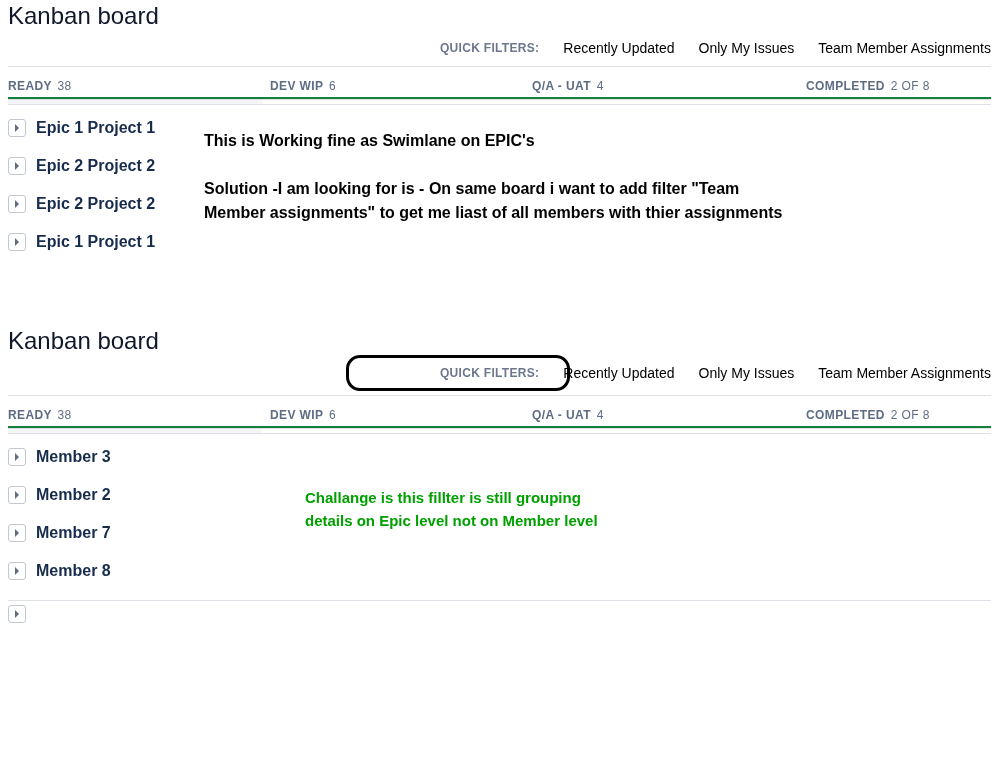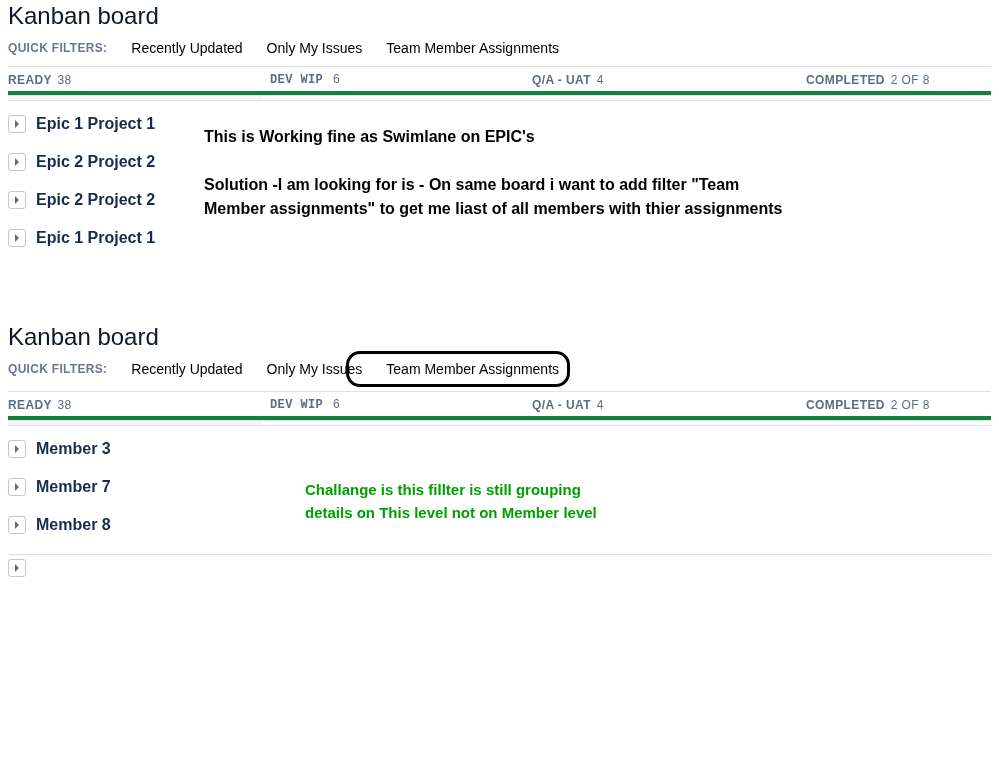--- a/index.html
+++ b/index.html
@@ -20,47 +20,48 @@
     color: #0f172a;
     margin: 2px 0 10px 0;
   }
   .filters-row {
     display: flex;
     align-items: center;
     gap: 24px;
     font-size: 14px;
     margin-bottom: 10px;
     position: relative;
+    justify-content: flex-end;
   }
   .filters-label {
     color: #6b778c;
     font-size: 12px;
     font-weight: 600;
     letter-spacing: 0.3px;
   }
   .filter-link {
     color: #000000;
     cursor: pointer;
     font-size: 14px;
   }
   .columns-row {
     display: flex;
     border-top: 1px solid #dfe1e6;
-    border-bottom: 4px solid #15803d;
-    padding: 6px 0 4px 0;
+    border-bottom: 2px solid #15803d;
+    padding: 12px 0 4px 0;
     gap: 8px;
   }
   .col-head {
     font-size: 12px;
     font-weight: 600;
     color: #5e6c84;
     letter-spacing: 0.4px;
   }
   .col-ready { flex: 0 0 254px; }
-  .col-dev   { flex: 0 0 254px; font-family: Liberation Mono, monospace; }
+  .col-dev   { flex: 0 0 254px; }
   .col-qa    { flex: 0 0 266px; }
   .col-comp  { flex: 0 0 auto; }
   .col-count { font-weight: 400; margin-left: 2px; }
 
   .lane-area {
     margin-top: 14px;
     position: relative;
   }
   .card-strip {
     height: 6px;
@@ -255,35 +256,43 @@
           </svg>
       </span>
       <span class="swimlane-title">Member 3</span>
     </div>
     <div class="swimlane">
       <span class="chevron-box">
         <svg viewBox="0 0 8 8">
             <path d="M2 0 L6 4 L2 8 Z" fill="#5e6c84"></path>
           </svg>
       </span>
+      <span class="swimlane-title">Member 2</span>
+    </div>
+    <div class="swimlane">
+      <span class="chevron-box">
+        <svg viewBox="0 0 8 8">
+            <path d="M2 0 L6 4 L2 8 Z" fill="#5e6c84"></path>
+          </svg>
+      </span>
       <span class="swimlane-title">Member 7</span>
     </div>
     <div class="swimlane">
       <span class="chevron-box">
         <svg viewBox="0 0 8 8">
             <path d="M2 0 L6 4 L2 8 Z" fill="#5e6c84"></path>
           </svg>
       </span>
       <span class="swimlane-title">Member 8</span>
     </div>
 
     <div class="lane-row-thin">
       <span class="chevron-box">
         <svg viewBox="0 0 8 8">
             <path d="M2 0 L6 4 L2 8 Z" fill="#5e6c84"></path>
           </svg>
       </span>
     </div>
 
-    <div class="annotation-green" style="left:297px; top:38px; width:310px;">Challange is this fillter is still grouping details on This level not on Member level</div>
+    <div class="annotation-green" style="left:297px; top:38px; width:310px;">Challange is this fillter is still grouping details on Epic level not on Member level</div>
   </div>
 
 </div>
 
 </body></html>

